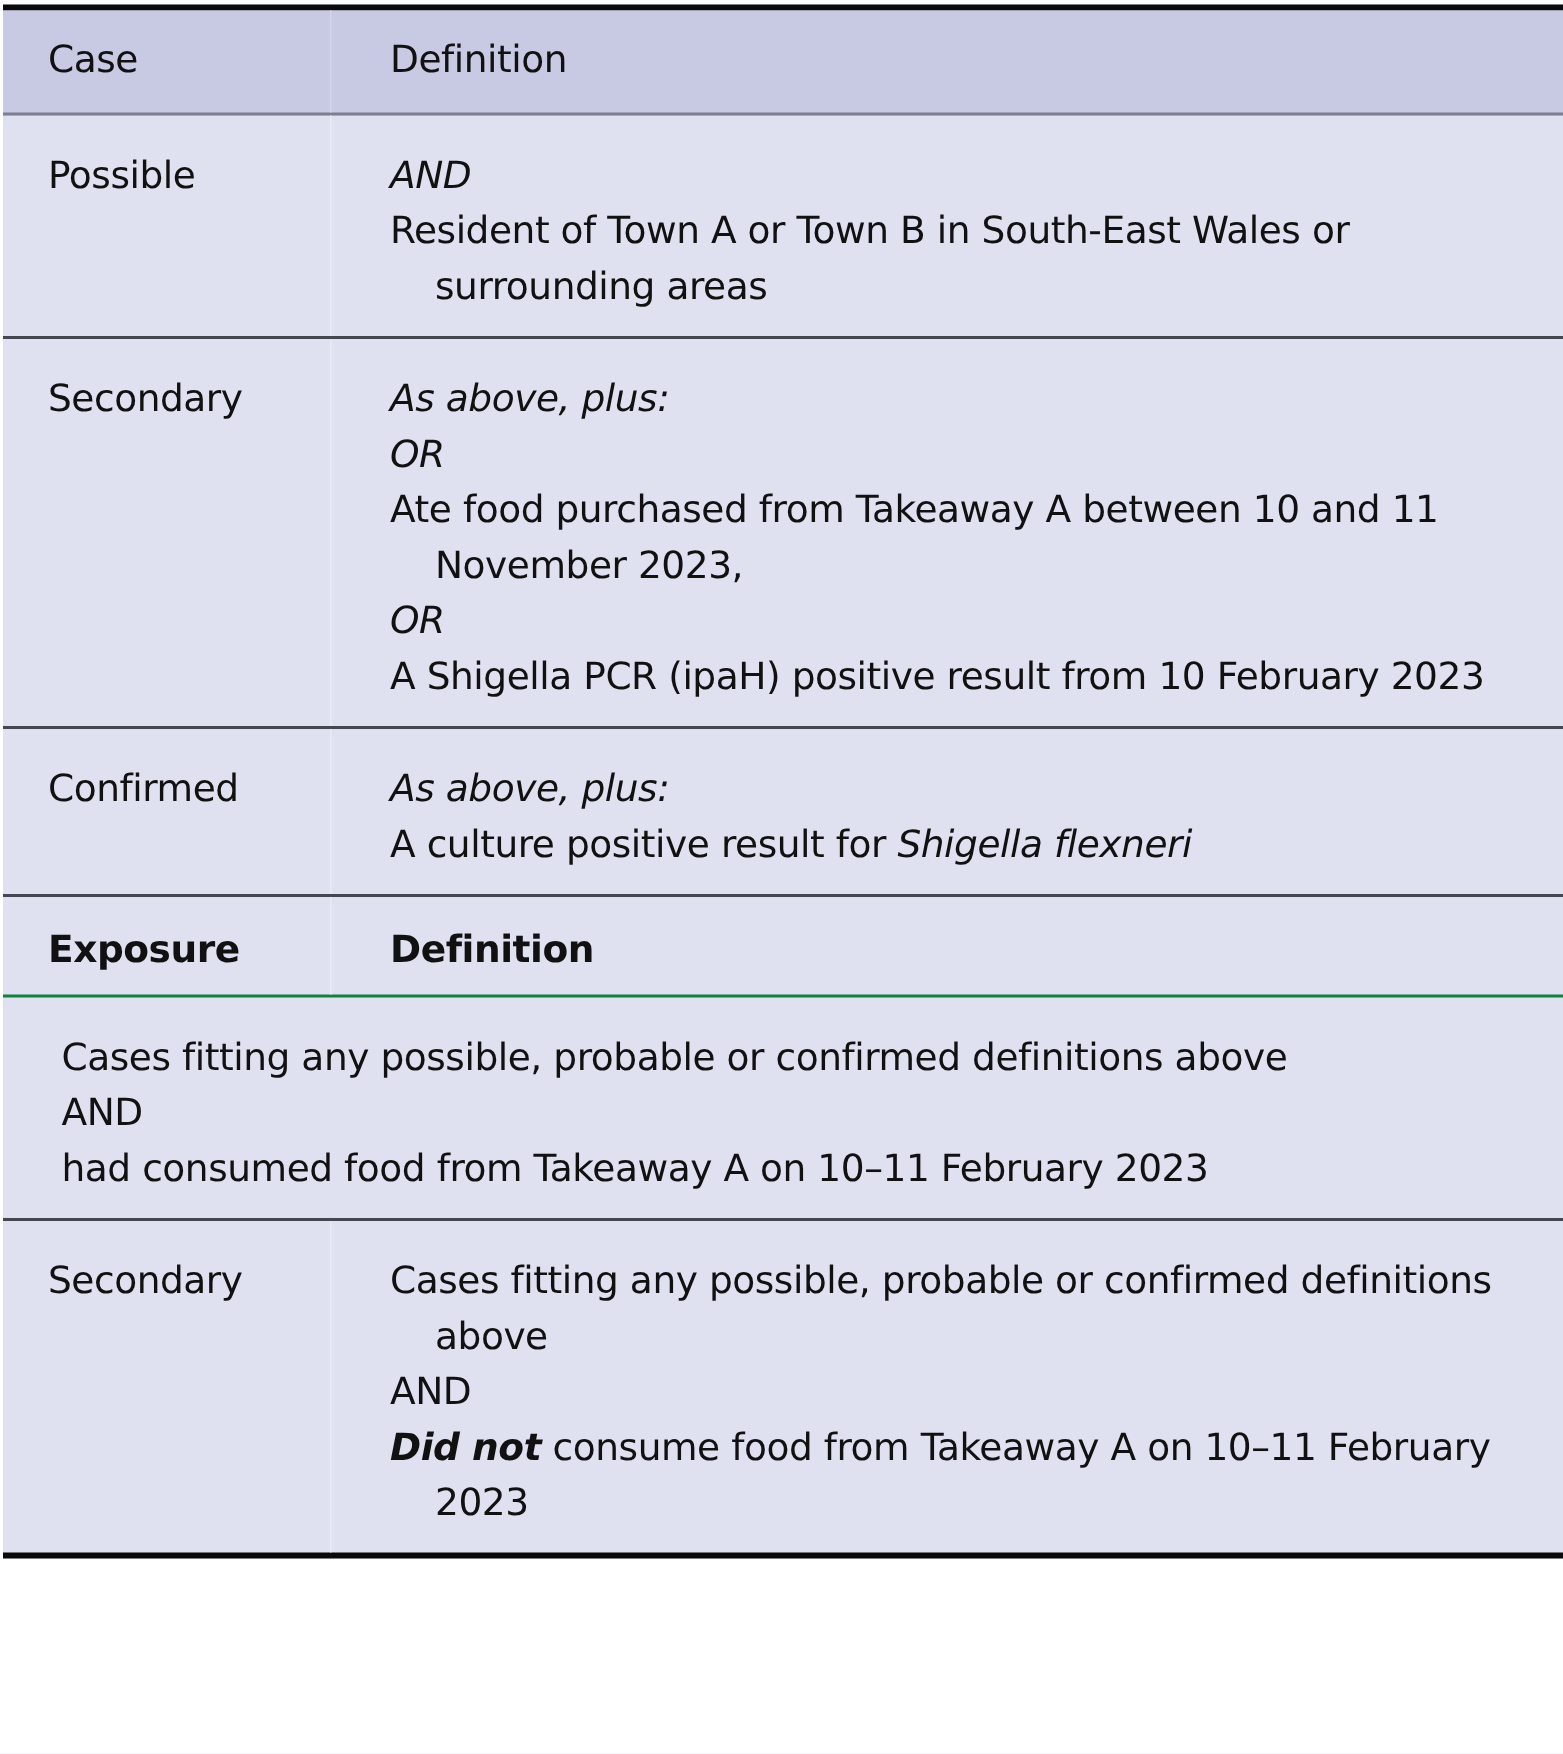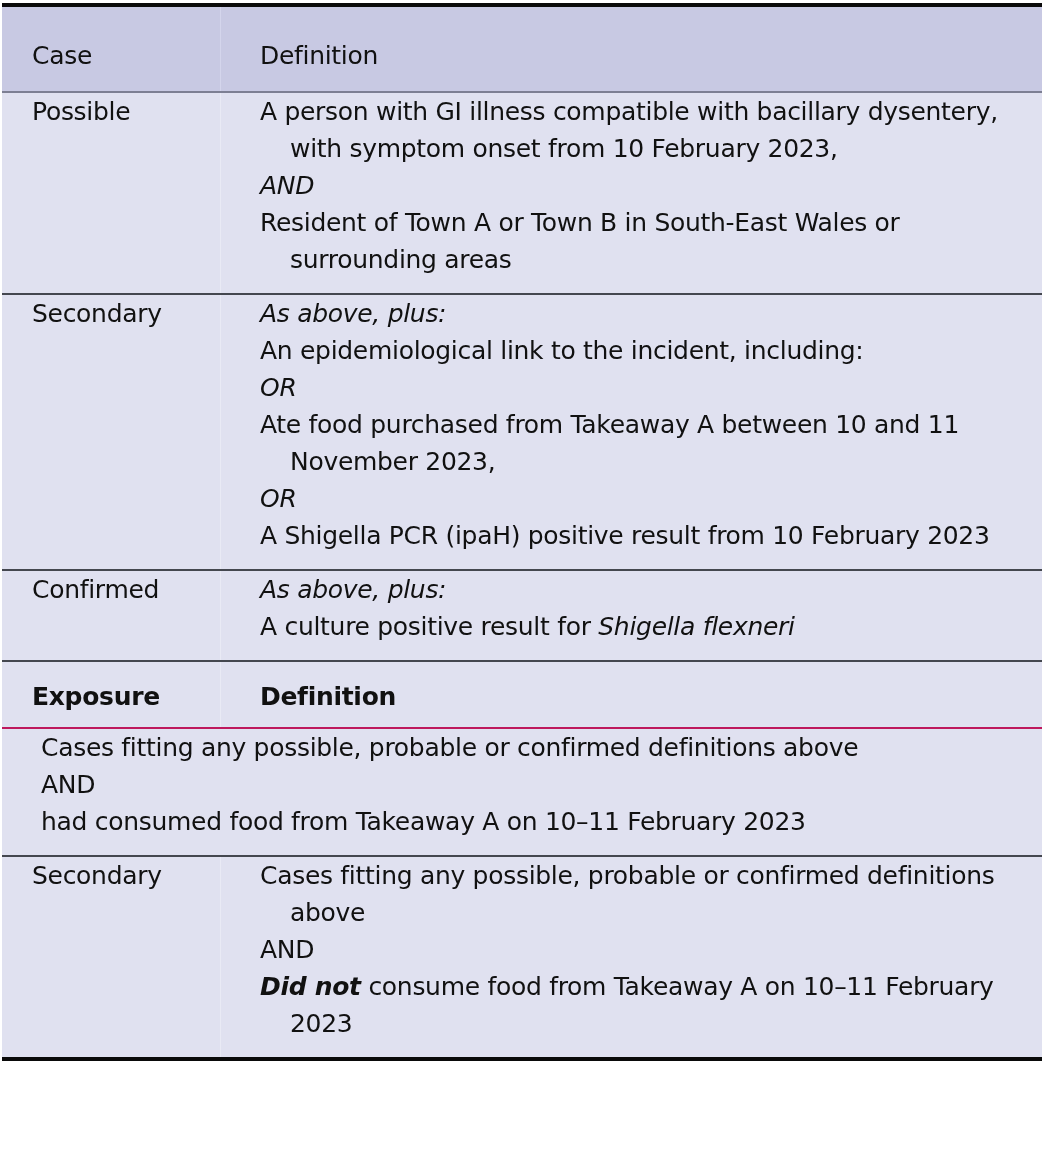--- a/index.html
+++ b/index.html
@@ -30,39 +30,39 @@
       display: flex;
       position: relative;
       border-bottom: 2px solid #44474f;
     }
     .row.last { border-bottom: none; }
     .row.header-row {
       background: #c8c9e3;
       border-bottom: 2px solid #7d7f93;
     }
     .row.subheader-row {
-      border-bottom: 2px solid #be185d;
+      border-bottom: 2px solid #15803d;
     }
     .cell-label {
       width: 188px;
       padding-left: 30px;
       flex: none;
       border-right: 1px solid #e9eaf5;
     }
     .header-row .cell-label { border-right: 1px solid #d4d5ec; }
     .cell-def {
       flex: 1;
       padding-left: 3px;
       padding-right: 8px;
       margin-left: 36px;
     }
     .header-row .cell-label,
-    .header-row .cell-def { padding-top: 30px; padding-bottom: 17px; }
+    .header-row .cell-def { padding-top: 14px; padding-bottom: 17px; }
     .body-row .cell-label,
-    .body-row .cell-def { padding-bottom: 15px; }
+    .body-row .cell-def { padding-top: 21px; padding-bottom: 15px; }
     .subheader-row .cell-label,
     .subheader-row .cell-def { padding-top: 16px; padding-bottom: 12px; font-weight: bold; }
     .line {
       display: block;
       padding-left: 30px;
       text-indent: -30px;
     }
     .it { font-style: italic; }
     .bi { font-style: italic; font-weight: bold; }
   </style>
@@ -72,31 +72,29 @@
 <div class="table">
 
   <div class="row header-row">
     <div class="cell-label">Case</div>
     <div class="cell-def">Definition</div>
   </div>
 
   <div class="row body-row">
     <div class="cell-label">Possible</div>
     <div class="cell-def">
-      <span class="line">A person with GI illness compatible with bacillary dysentery, with symptom onset from 10 February 2023,</span>
       <span class="line it">AND</span>
       <span class="line">Resident of Town A or Town B in South-East Wales or surrounding areas</span>
     </div>
   </div>
 
   <div class="row body-row">
     <div class="cell-label">Secondary</div>
     <div class="cell-def">
       <span class="line it">As above, plus:</span>
-      <span class="line">An epidemiological link to the incident, including:</span>
       <span class="line it">OR</span>
       <span class="line">Ate food purchased from Takeaway A between 10 and 11 November 2023,</span>
       <span class="line it">OR</span>
       <span class="line">A Shigella PCR (ipaH) positive result from 10 February 2023</span>
     </div>
   </div>
 
   <div class="row body-row">
     <div class="cell-label">Confirmed</div>
     <div class="cell-def">

